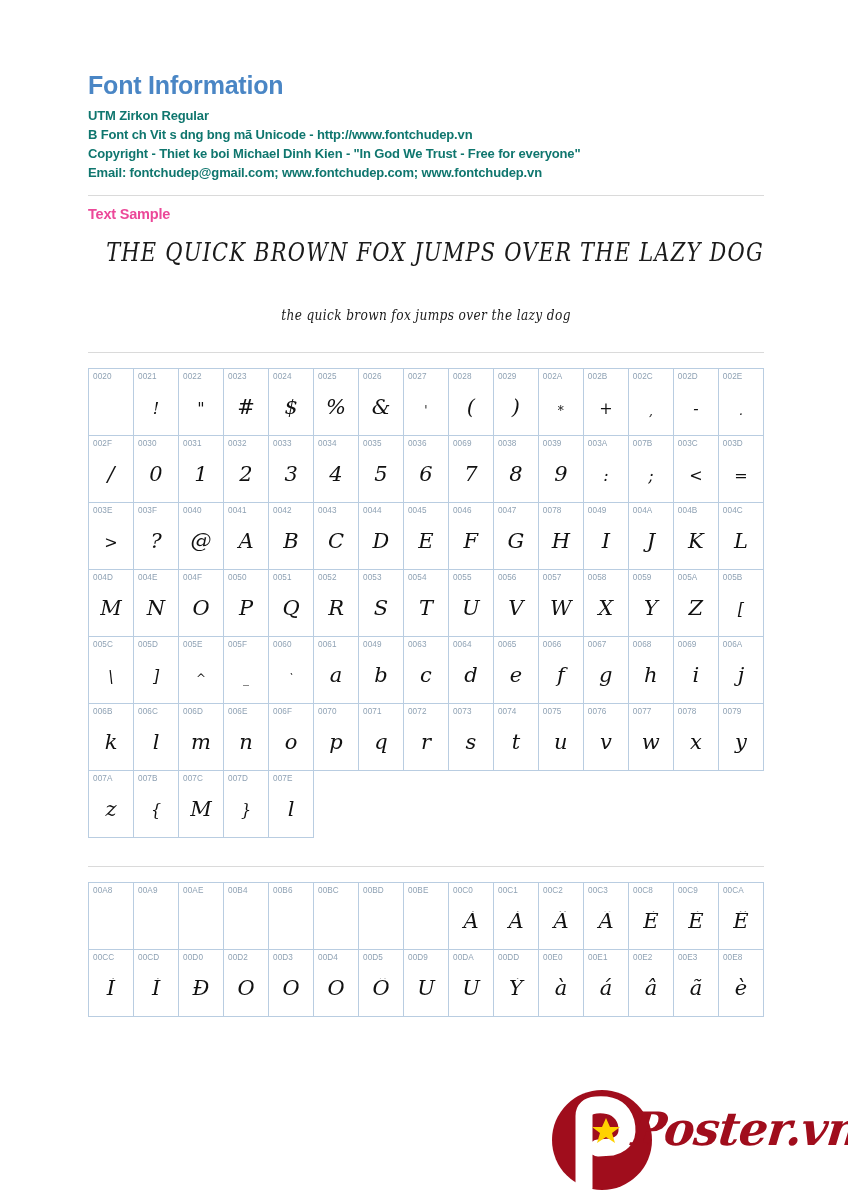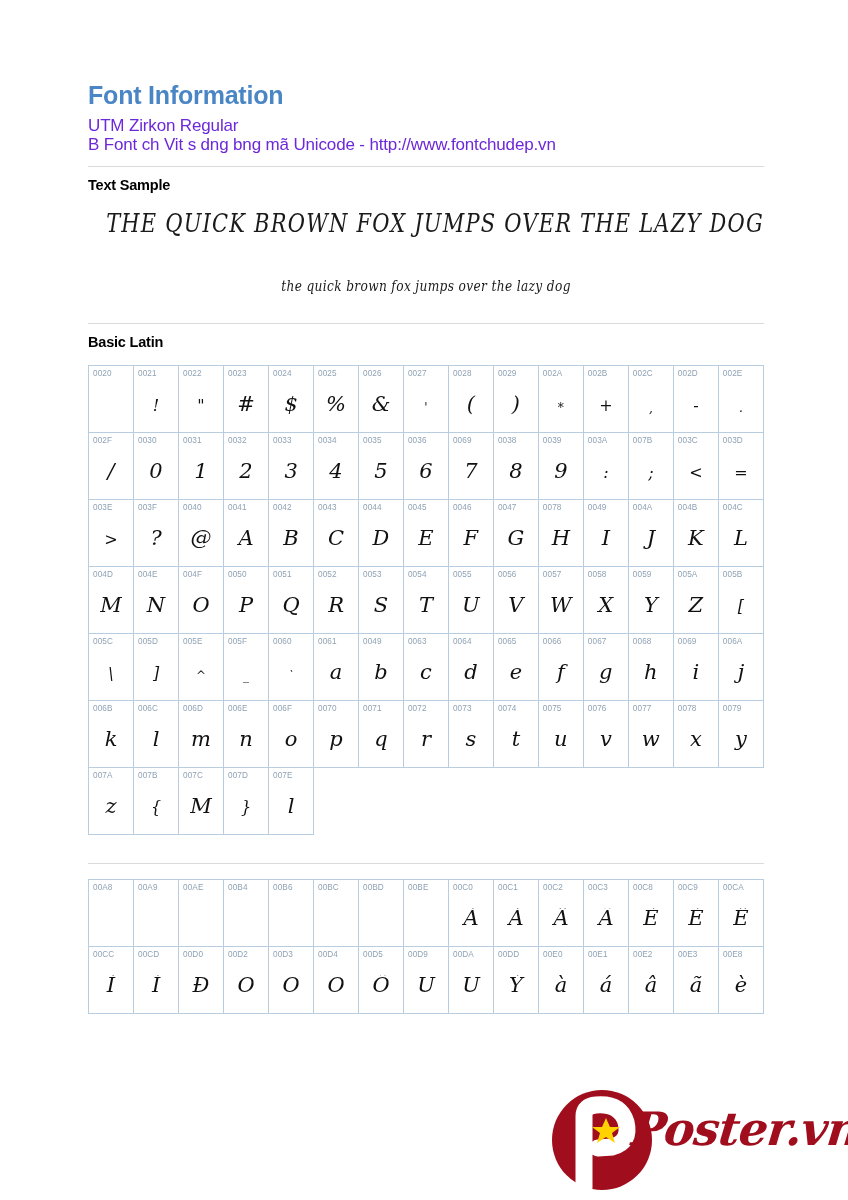--- a/index.html
+++ b/index.html
@@ -26,43 +26,43 @@
     left: 88px;
     top: 66px;
     width: 676px;
   }
 
   
   h1.title {
     font-size: 25px;
     font-weight: bold;
     color: #4a86c5;
-    margin: 16px 0 6px 0;
+    margin: 6px 0 6px 0;
     letter-spacing: -0.2px;
     line-height: 1.1;
   }
   .info-line {
-    font-size: 17px;
-    font-weight: normal;
-    color: #6d28d9;
+    font-size: 13px;
+    font-weight: bold;
+    color: #0f766e;
     line-height: 19.3px;
     white-space: nowrap;
     letter-spacing: -0.15px;
   }
 
   
   .rule {
     border-top: 1px solid #dadada;
     margin-top: 12px;
     width: 676px;
   }
   h2.section {
     font-size: 14.5px;
     font-weight: bold;
-    color: #000000;
+    color: #ec4899;
     margin: 10px 0 0 0;
     letter-spacing: -0.2px;
   }
 
   
   .script {
     font-family: "DejaVu Serif", "Liberation Serif", serif;
     font-style: italic;
     color: #1a1a1a;
     white-space: nowrap;
@@ -150,29 +150,30 @@
 <body>
 
 <div class="page">
 
   <div class="content">
 
     <div>
       <h1 class="title">Font Information</h1>
       <div class="info-line">UTM Zirkon Regular</div>
       <div class="info-line">B Font ch Vit s dng bng mã Unicode - http://www.fontchudep.vn</div>
+      <div class="info-line">Copyright - Thiet ke boi Michael Dinh Kien - "In God We Trust - Free for everyone"</div>
+      <div class="info-line">Email: fontchudep@gmail.com; www.fontchudep.com; www.fontchudep.vn</div>
     </div>
 
     <div class="rule"></div>
     <h2 class="section">Text Sample</h2>
     <div class="script sample-upper">THE QUICK BROWN FOX JUMPS OVER THE LAZY DOG</div>
     <div class="script sample-lower">the quick brown fox jumps over the lazy dog</div>
 
     <div class="rule" style="margin-top:30px;"></div>
-    <h2 class="section">Basic Latin</h2>
     <table class="glyph-table" id="tbl-basic-latin">
       <tbody>
           <tr>
             <td class="cell">
               <span class="cp">0020</span>
               <span class="gl"></span>
             </td>
             <td class="cell">
               <span class="cp">0021</span>
               <span class="gl small">!</span>

